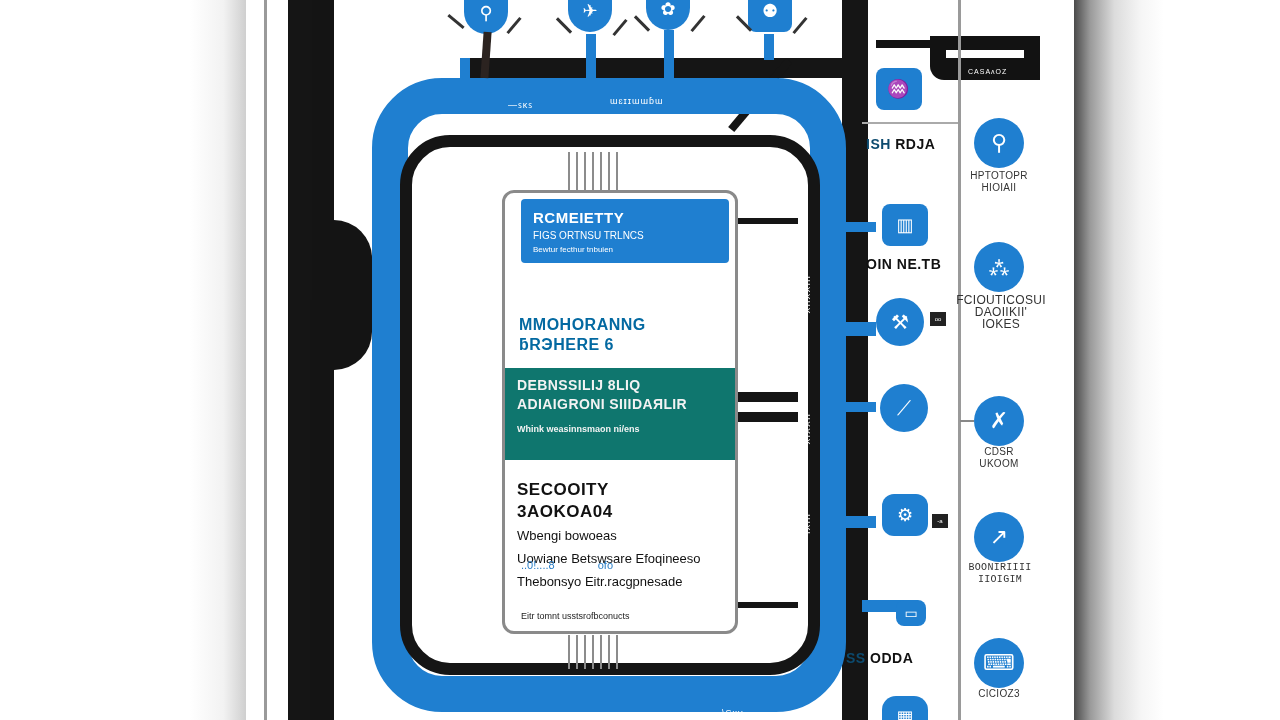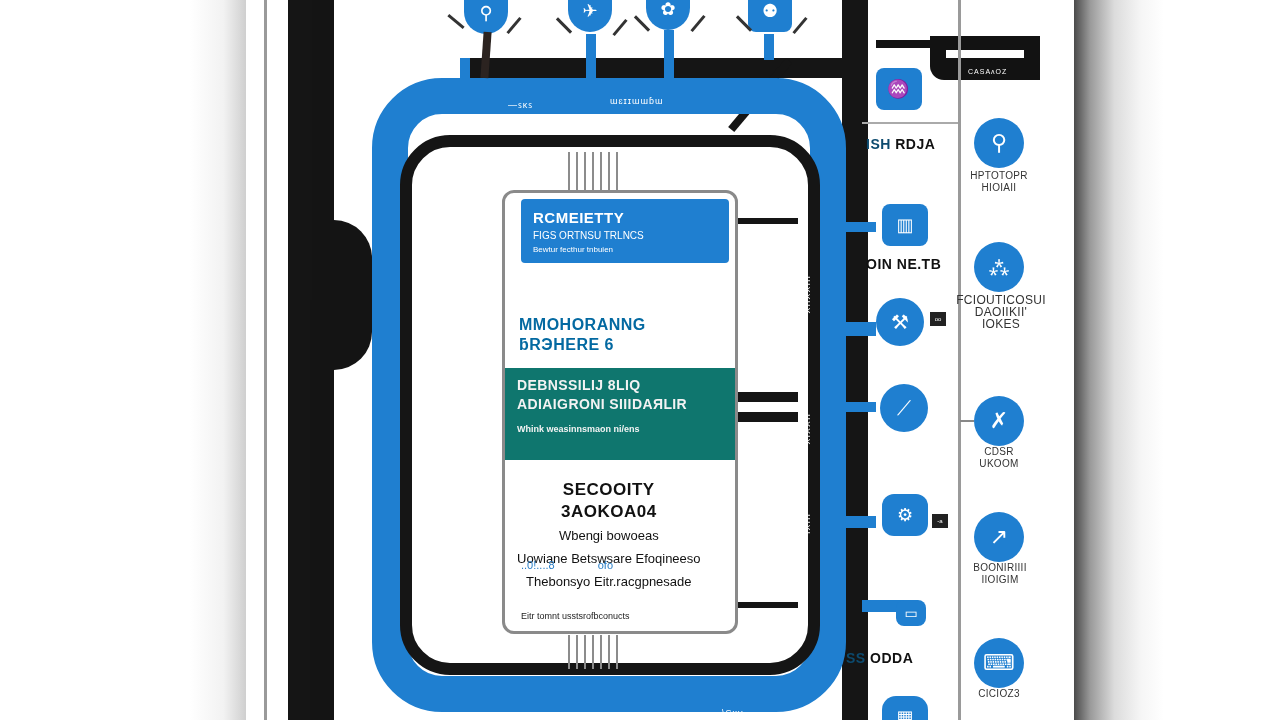--- a/index.html
+++ b/index.html
@@ -42,21 +42,21 @@
   .card { position: absolute; left: 256px; top: 190px; width: 236px; height: 444px; background: #fff;
     border: 3px solid #8a8a8a; border-radius: 12px; overflow: hidden; }
   .card-head { position: absolute; left: 16px; top: 6px; width: 208px; height: 64px; background: #1f7fd0; border-radius: 4px; color: #fff; padding: 10px 0 0 12px; }
   .card-head .t1 { font-size: 15px; letter-spacing: 0.5px; font-weight: bold; }
   .card-head .t2 { font-size: 10px; margin-top: 4px; }
   .card-head .t3 { font-size: 8px; margin-top: 4px; }
   .sec1 { position: absolute; left: 14px; top: 122px; font-weight: bold; font-size: 16px; line-height: 20px; color: #0369a1; letter-spacing: 0.5px; }
   .dark-band { position: absolute; left: 0; top: 175px; width: 100%; height: 92px; background: #0f766e; color: #f3f3f3; padding: 8px 0 16px 12px; font-weight: bold; }
   .dark-band .l { font-size: 14px; line-height: 19px; letter-spacing: 0.4px; }
   .dark-band .s { font-size: 9px; margin-top: 10px; }
-  .sec2 { position: absolute; left: 12px; top: 286px; color: #111; text-align: center; }
+  .sec2 { position: absolute; left: 12px; top: 286px; color: #111; }
   .sec2 .h { font-weight: bold; font-size: 17px; line-height: 22px; letter-spacing: 0.5px; }
   .sec2 .p { font-size: 13px; line-height: 21px; margin-top: 2px; }
   .card-foot-icons { position: absolute; left: 16px; top: 366px; font-size: 11px; color: #2a7fc7; }
   .card-foot { position: absolute; left: 16px; top: 418px; font-size: 9px; color: #222; }
 
   
   .ring-label { position: absolute; color: #fff; font-size: 9px; letter-spacing: 1px; }
   .ring-label.v { transform: rotate(90deg); transform-origin: left top; }
 
   
@@ -190,21 +190,21 @@
     </div>
 
   <div class="r-tick" style="left:714px;top:420px;"></div>
   <div class="r-circle" style="left:728px;top:396px;">✗</div>
   <div class="r-label" style="left:718px;top:446px;width:70px;">
       <div>CDSR</div>
       <div>UKOOM</div>
     </div>
 
   <div class="r-circle" style="left:728px;top:512px;">↗</div>
-  <div class="r-label" style="left:714px;top:562px;width:80px;">
+  <div class="r-label" style="left:714px;top:562px;width:80px;font-family:Liberation Mono, monospace;">
       <div>BOONIRIIII</div>
       <div>IIOIGIM</div>
     </div>
 
   <div class="r-circle" style="left:728px;top:638px;">⌨</div>
   <div class="r-label" style="left:718px;top:688px;width:70px;">CICIOZ3</div>
 
   <div class="card">
     <div class="card-head">
       <div class="t1">RCMEIETTY</div>

